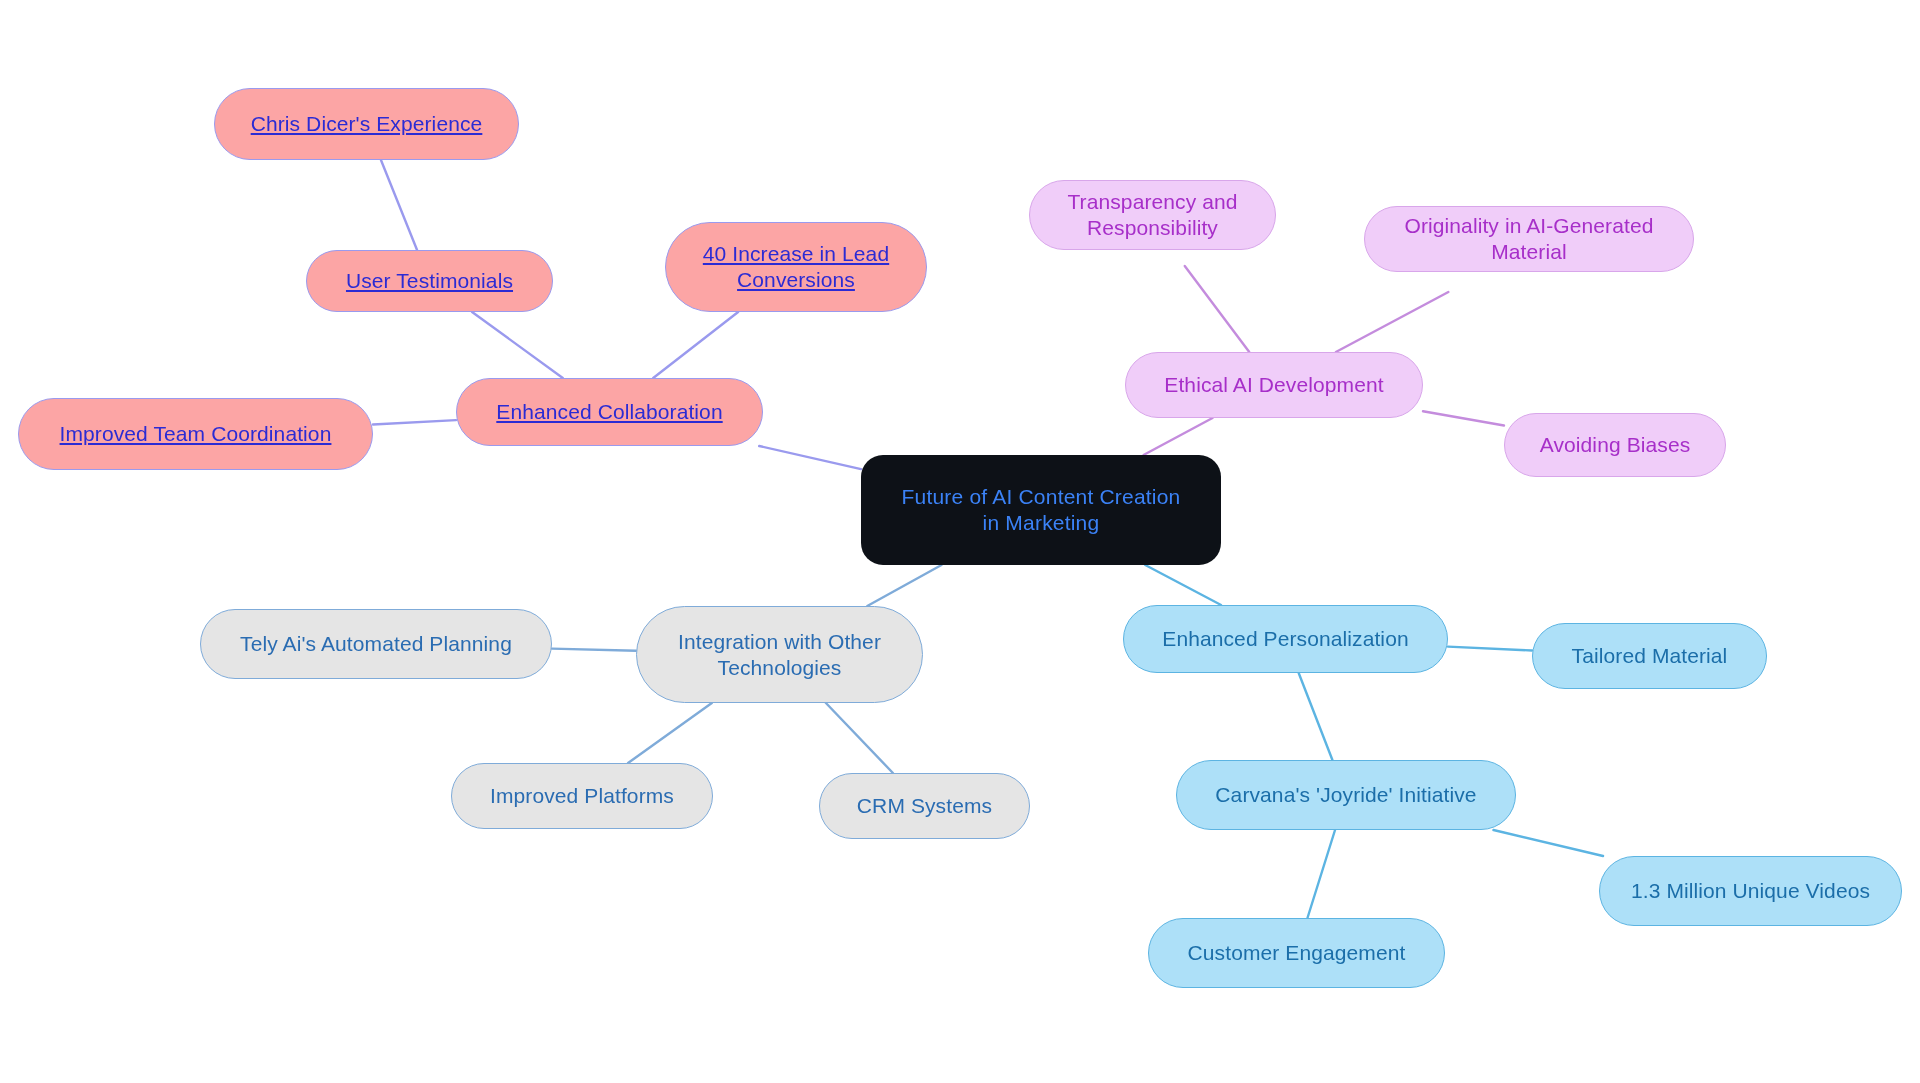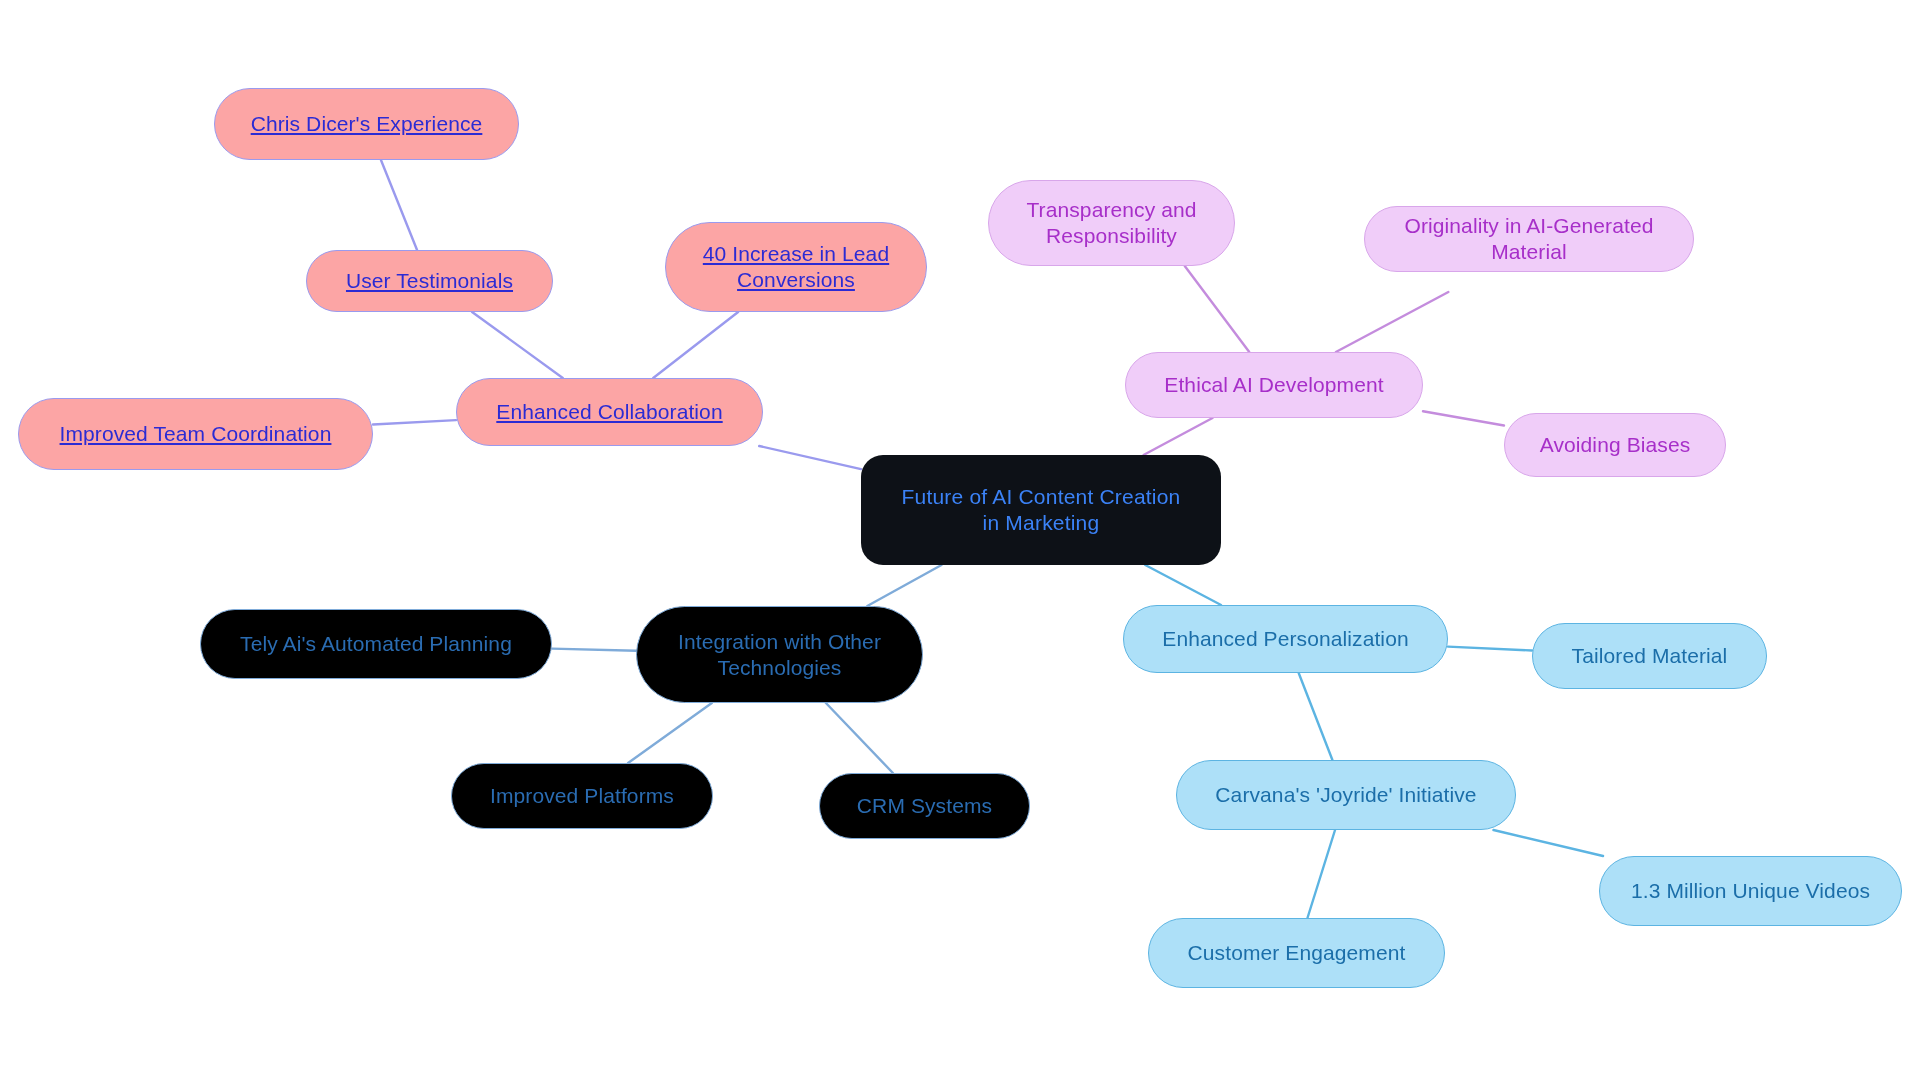--- a/index.html
+++ b/index.html
@@ -58,21 +58,21 @@
     background: #f0cdf9;
     border-color: #d8a6ea;
     color: #a72fc9;
   }
   .node.blue {
     background: #ade0f8;
     border-color: #5cb4e2;
     color: #1b6ea9;
   }
   .node.lightblue {
-    background: #000000;
+    background: #e5e5e5;
     border-color: #7fabd9;
     color: #2a6cb2;
   }
   .fs21 { font-size: 21px; }
 </style>
 </head>
 <body>
 
 <div id="canvas">
   <svg id="edge-layer" viewBox="0 0 1920 1083" width="1920" height="1083">
@@ -98,21 +98,21 @@
   <div id="node-layer">
       <div class="node root fs21" style="left: 861px; top: 455px; width: 360px; height: 110px;">Future of AI Content Creation
 in Marketing</div>
       <div class="node purple fs21" style="left: 456px; top: 378px; width: 307px; height: 68px;">Enhanced Collaboration</div>
       <div class="node purple fs21" style="left: 18px; top: 398px; width: 355px; height: 72px;">Improved Team Coordination</div>
       <div class="node purple fs21" style="left: 306px; top: 250px; width: 247px; height: 62px;">User Testimonials</div>
       <div class="node purple fs21" style="left: 214px; top: 88px; width: 305px; height: 72px;">Chris Dicer's Experience</div>
       <div class="node purple fs21" style="left: 665px; top: 222px; width: 262px; height: 90px;">40 Increase in Lead
 Conversions</div>
       <div class="node pink fs21" style="left: 1125px; top: 352px; width: 298px; height: 66px;">Ethical AI Development</div>
-      <div class="node pink fs21" style="left: 988px; top: 180px; width: 247px; height: 86px;">Transparency and
+      <div class="node pink fs21" style="left: 1029px; top: 180px; width: 247px; height: 70px;">Transparency and
 Responsibility</div>
       <div class="node pink fs21" style="left: 1364px; top: 206px; width: 330px; height: 66px; text-align: center;">Originality in AI-Generated
 Material</div>
       <div class="node pink fs21" style="left: 1504px; top: 413px; width: 222px; height: 64px;">Avoiding Biases</div>
       <div class="node blue fs21" style="left: 1123px; top: 605px; width: 325px; height: 68px;">Enhanced Personalization</div>
       <div class="node blue fs21" style="left: 1532px; top: 623px; width: 235px; height: 66px;">Tailored Material</div>
       <div class="node blue fs21" style="left: 1176px; top: 760px; width: 340px; height: 70px;">Carvana's 'Joyride' Initiative</div>
       <div class="node blue fs21" style="left: 1599px; top: 856px; width: 303px; height: 70px;">1.3 Million Unique Videos</div>
       <div class="node blue fs21" style="left: 1148px; top: 918px; width: 297px; height: 70px; text-align: right;">Customer Engagement</div>
       <div class="node lightblue fs21" style="left: 636px; top: 606px; width: 287px; height: 97px;">Integration with Other

